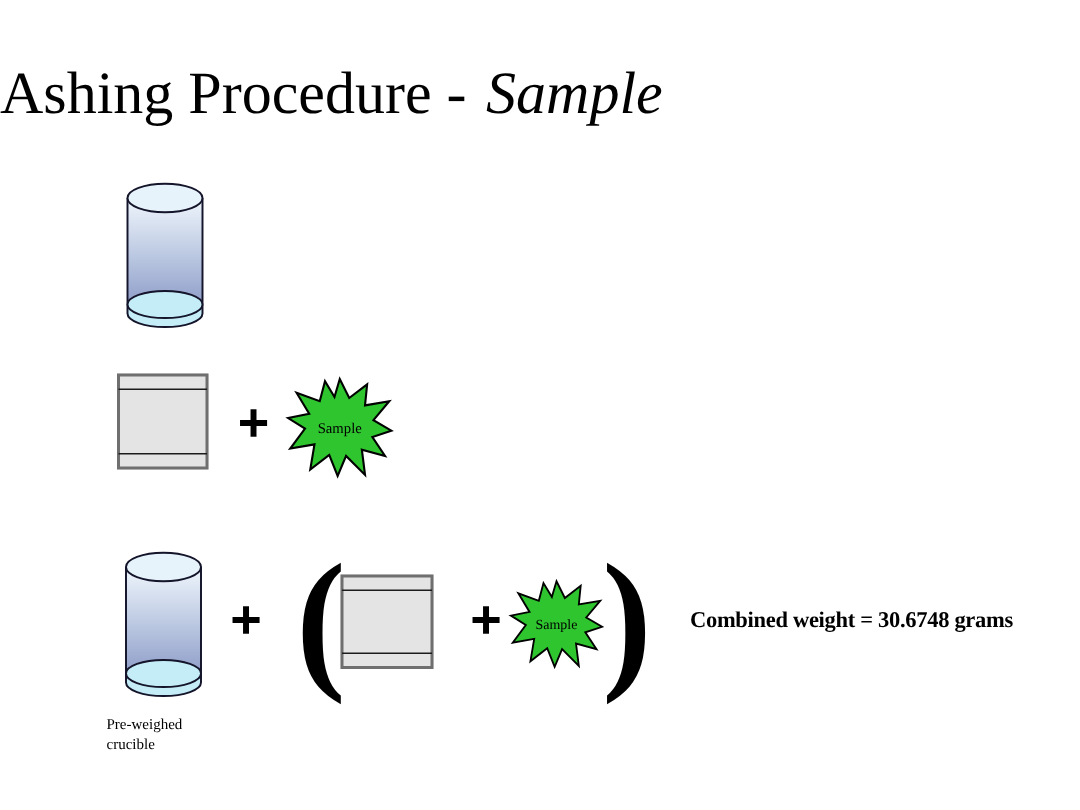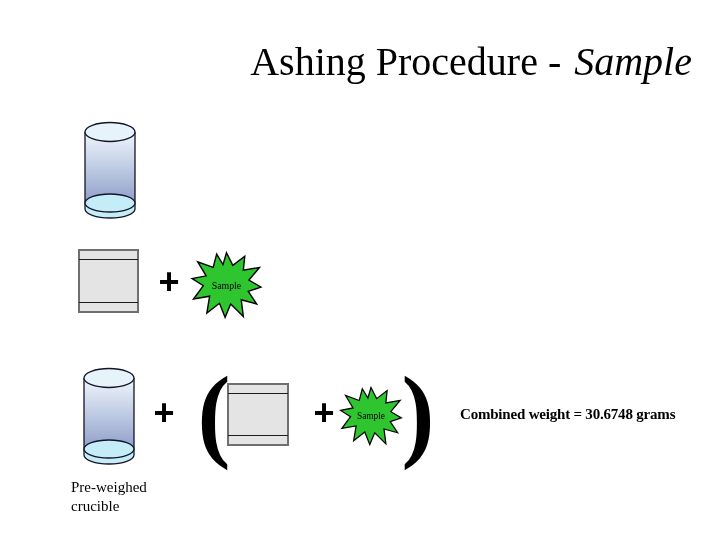--- a/index.html
+++ b/index.html
@@ -7,21 +7,21 @@
     position:relative;
     width:720px;height:540px;
     background:#ffffff;
     overflow:hidden;
     font-family:"Liberation Serif","DejaVu Serif",serif;
     color:#000;
   }
   
   .title{
     position:absolute;top:38px;left:0;width:692px;
-    text-align:right;
+    text-align:left;
     font-size:40px;line-height:1.2;
     white-space:nowrap;
   }
   .title-em{font-style:italic;margin-left:13px;}
   
   .wlabel{
     position:absolute;
     font-size:15px;font-weight:bold;
     letter-spacing:-0.2px;
     white-space:pre;
@@ -64,21 +64,21 @@
   
   .burst{position:absolute;overflow:visible;}
   .burst-shape{fill:var(--burst-green,#2fc52f);stroke:#000;stroke-width:2;}
   .burst-text{
     font-family:"Liberation Serif","DejaVu Serif",serif;
     font-size:14px;fill:#000;
   }
   
   .caption{
     position:absolute;left:71px;top:478px;
-    font-size:15px;line-height:1.27;
+    font-size:10px;line-height:1.27;
   }
 </style>
 </head>
 <body>
 
 <div id="slide">
 
   <svg width="0" height="0" style="position:absolute" aria-hidden="true">
     <defs>
       <linearGradient id="cylGrad" x1="0" y1="0" x2="0" y2="1">

